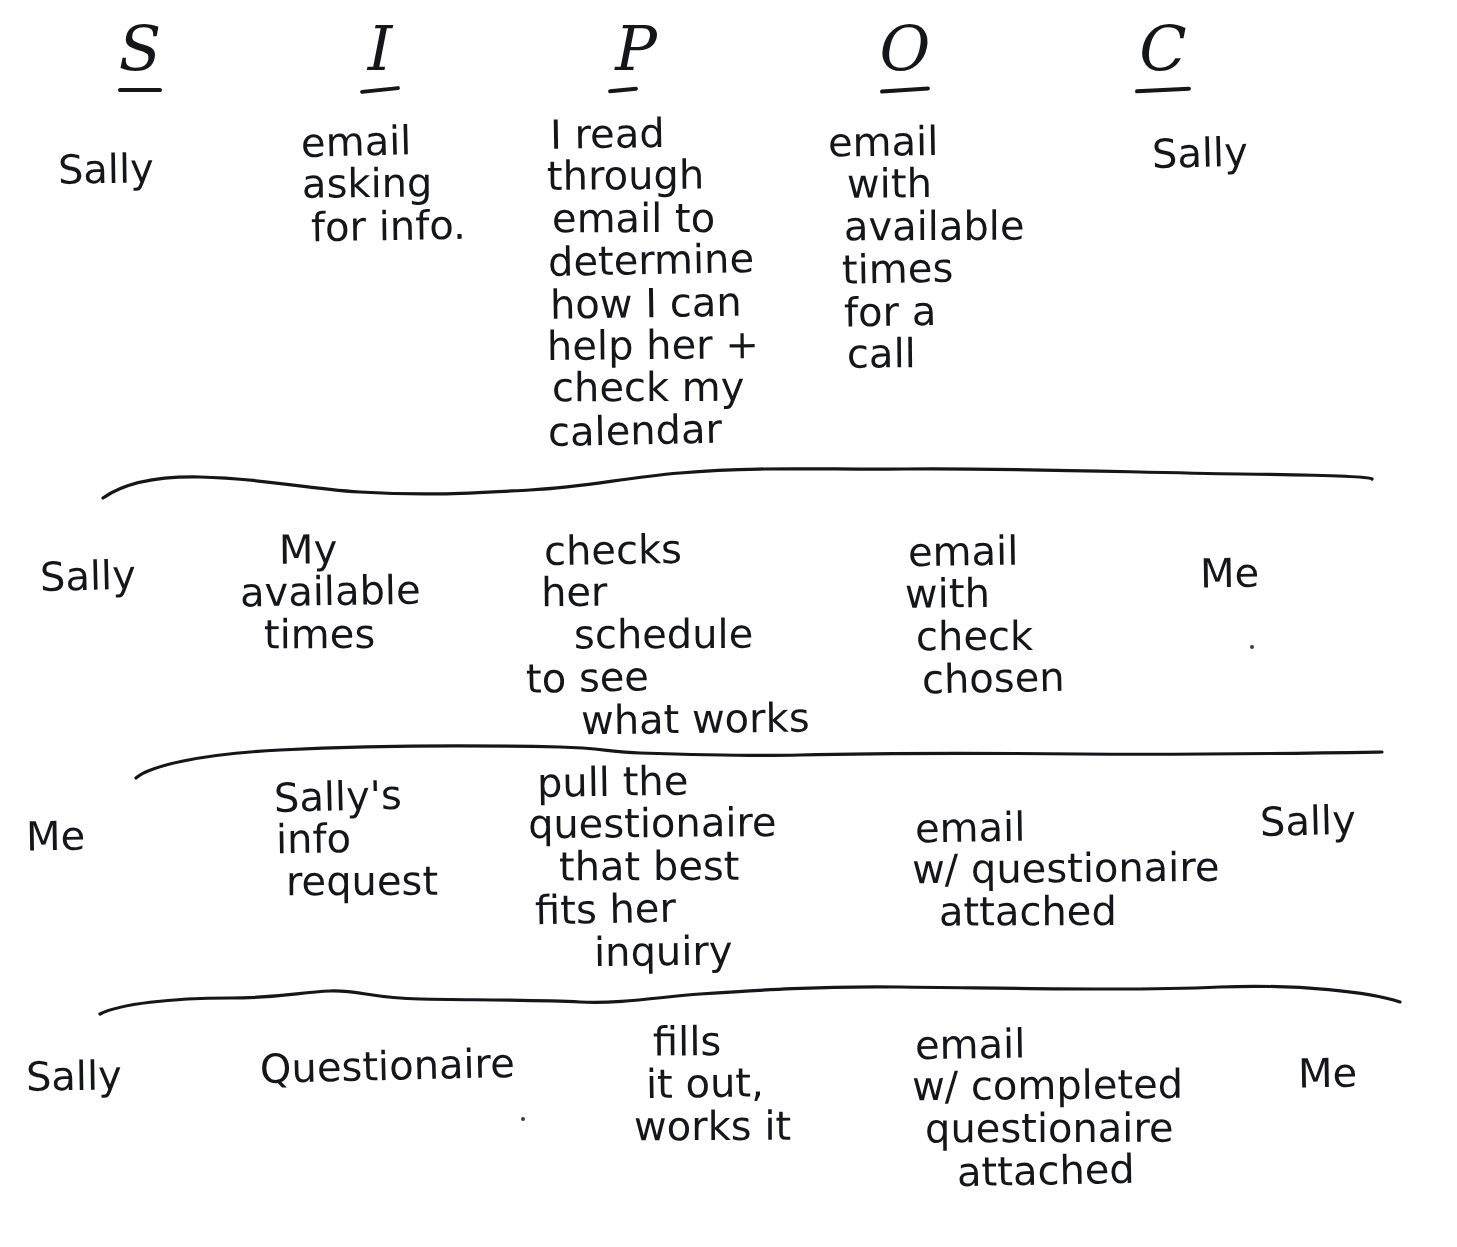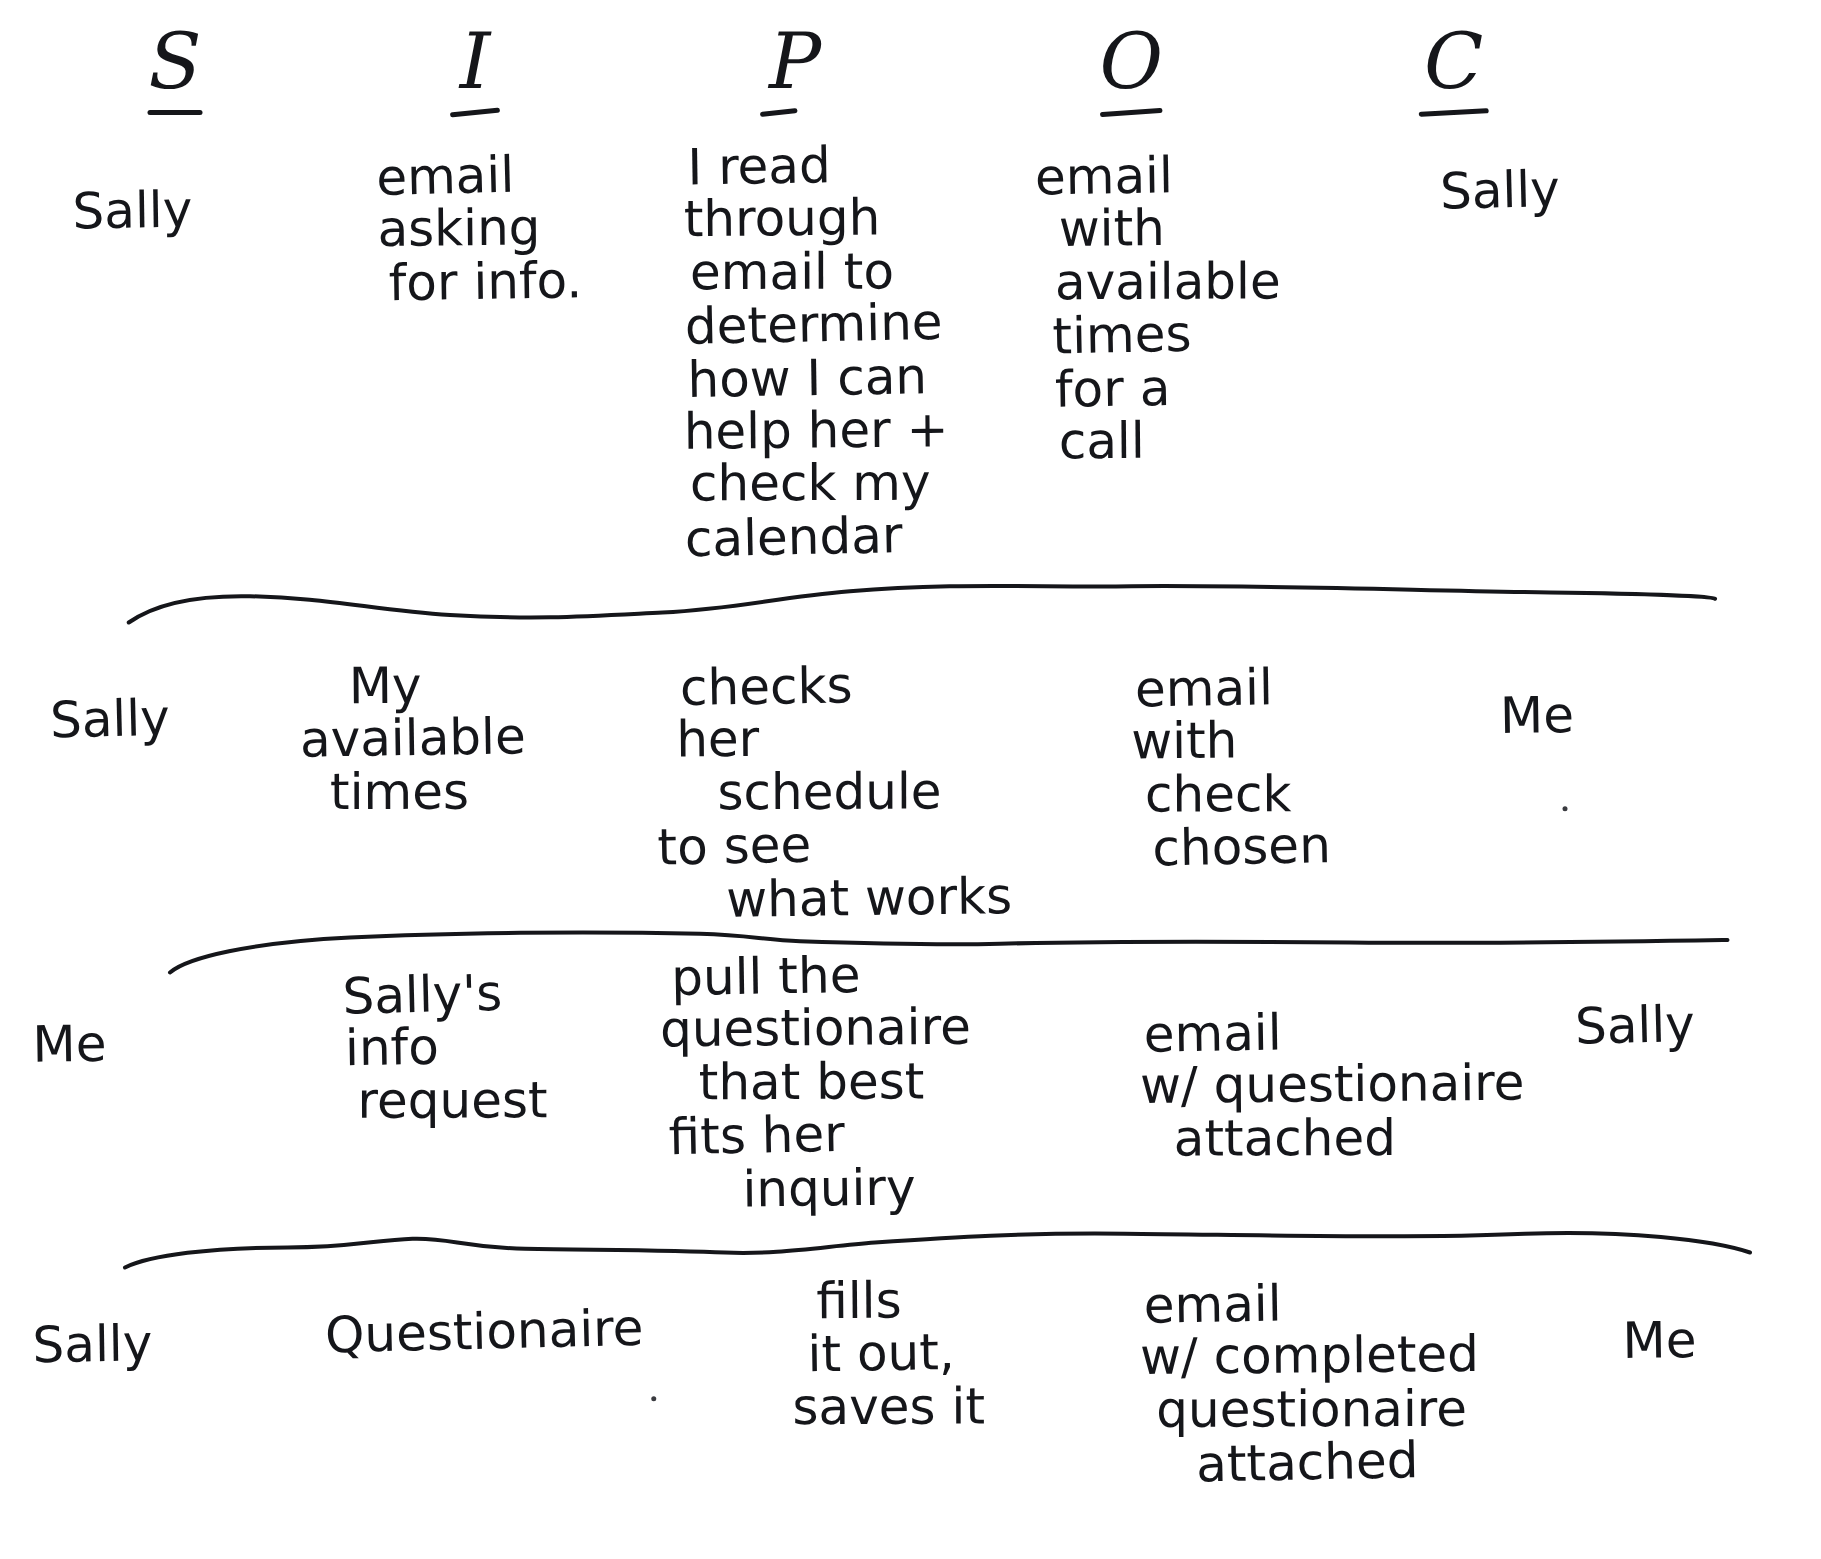--- a/index.html
+++ b/index.html
@@ -248,21 +248,21 @@
 </div>
 
 <div class="cell" style="left:256px; top:1045px;">
   <span class="ln j2">Questionaire</span>
 </div>
 <span class="dot" style="left:521px; top:1117px;"></span>
 
 <div class="cell" style="left:646px; top:1020px;">
   <span class="ln j3" style="margin-left:10px;">fills</span>
   <span class="ln j1">it out,</span>
-  <span class="ln j5" style="margin-left:-14px;">saves it</span>
+  <span class="ln j5" style="margin-left:-14px;">works it</span>
 </div>
 
 <div class="cell" style="left:915px; top:1022px;">
   <span class="ln j1">email</span>
   <span class="ln j3">w/ completed</span>
   <span class="ln j5" style="margin-left:8px;">questionaire</span>
   <span class="ln j6" style="margin-left:44px;">attached</span>
 </div>
 
 <div class="cell" style="left:1298px; top:1052px;">

